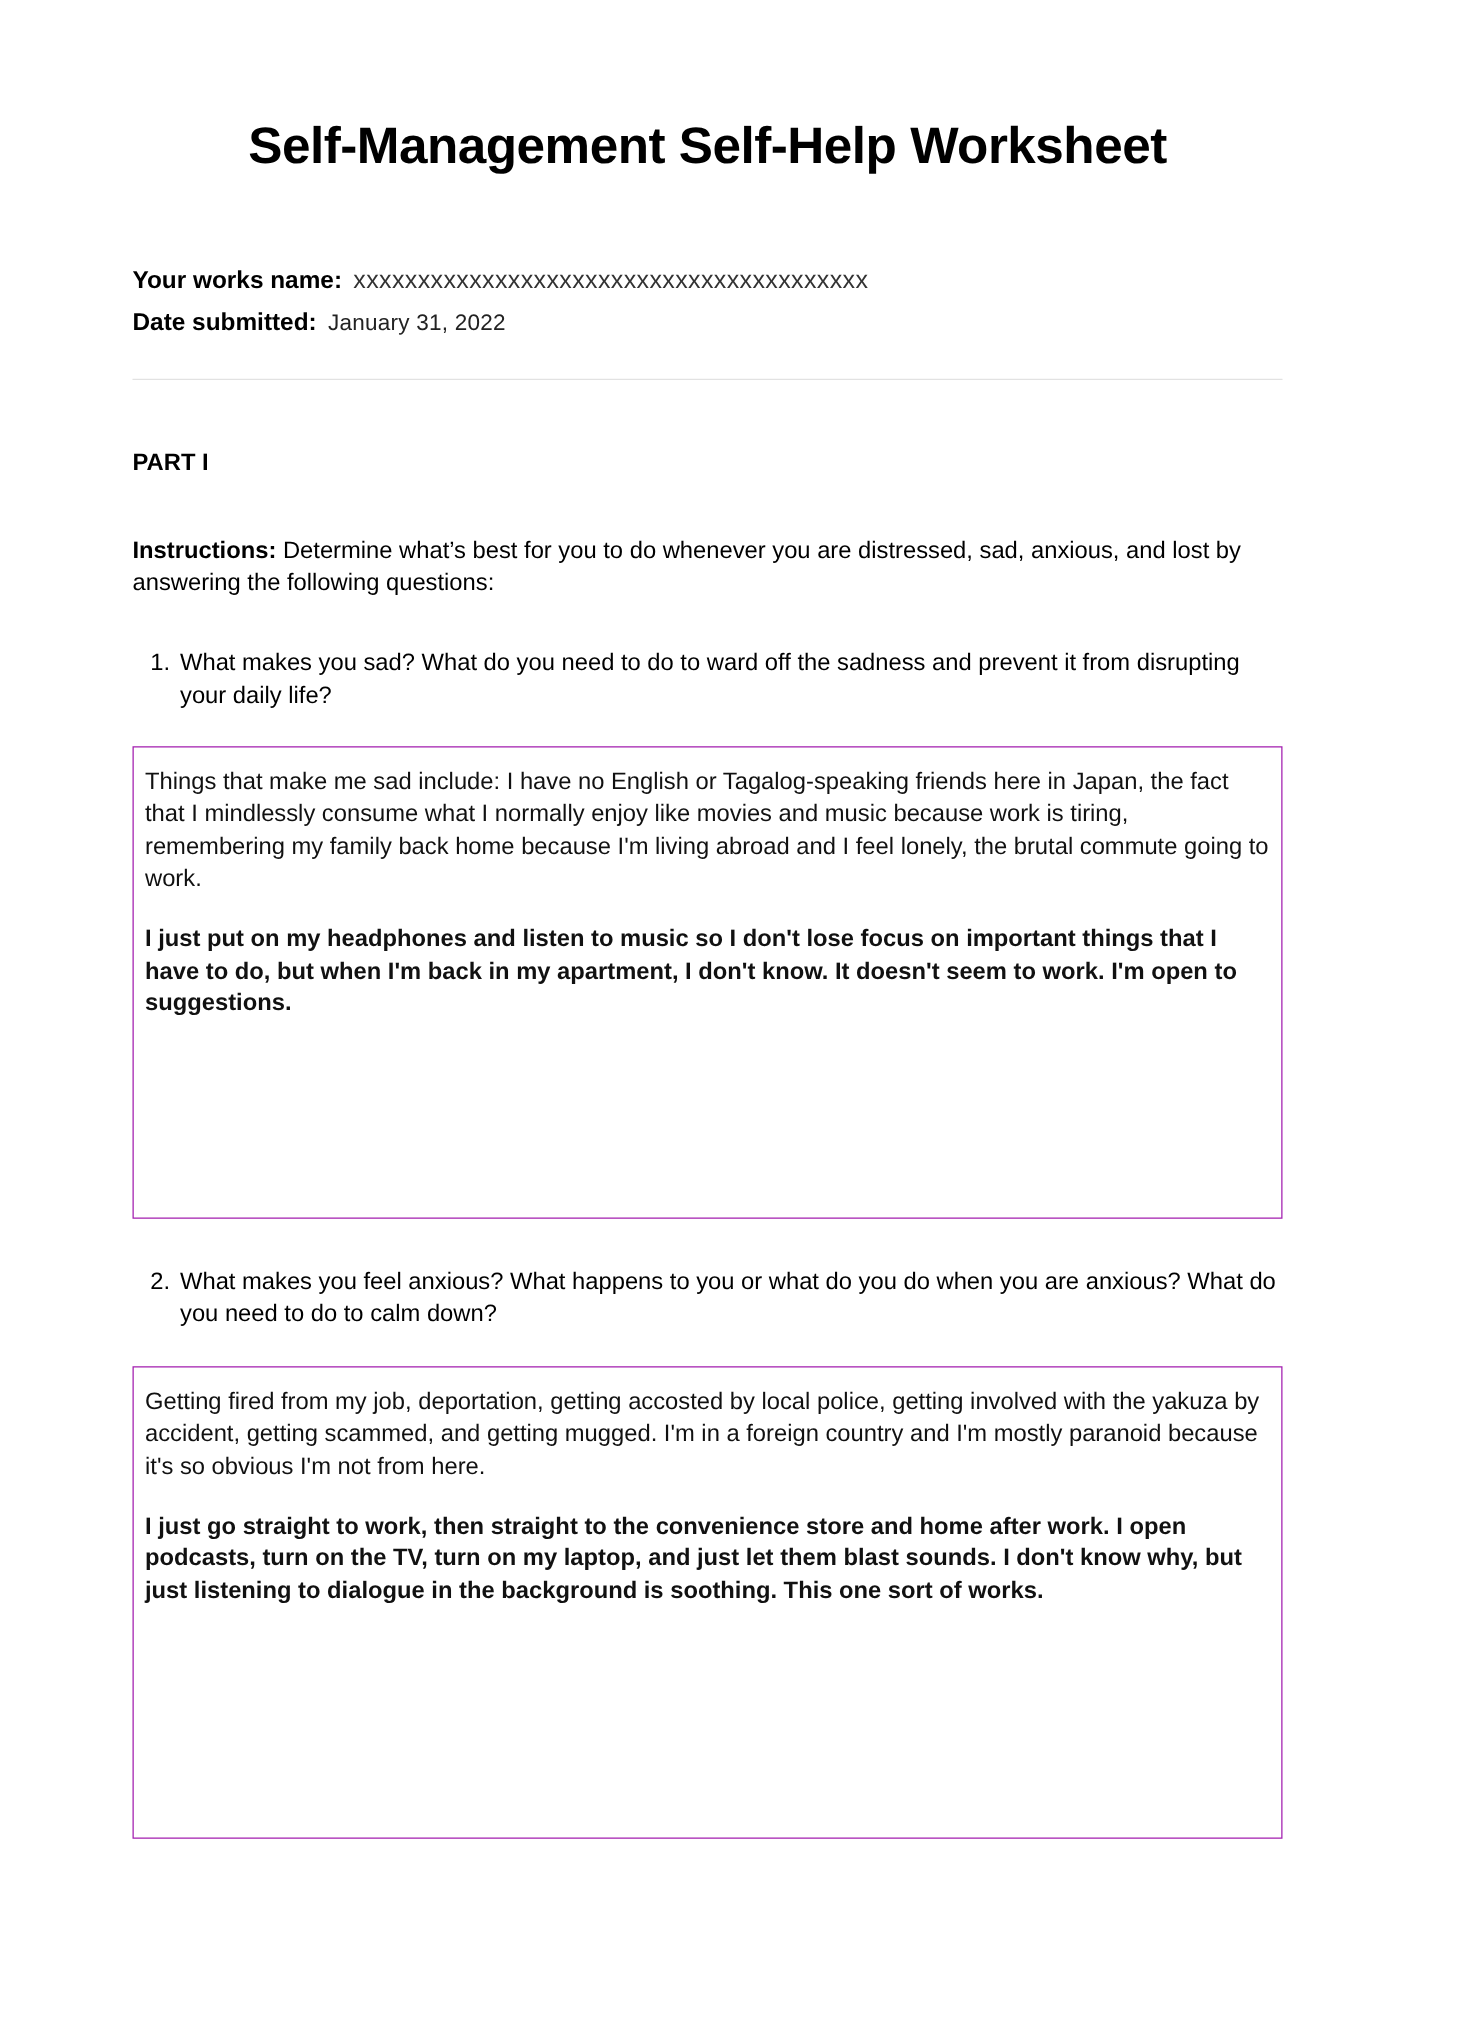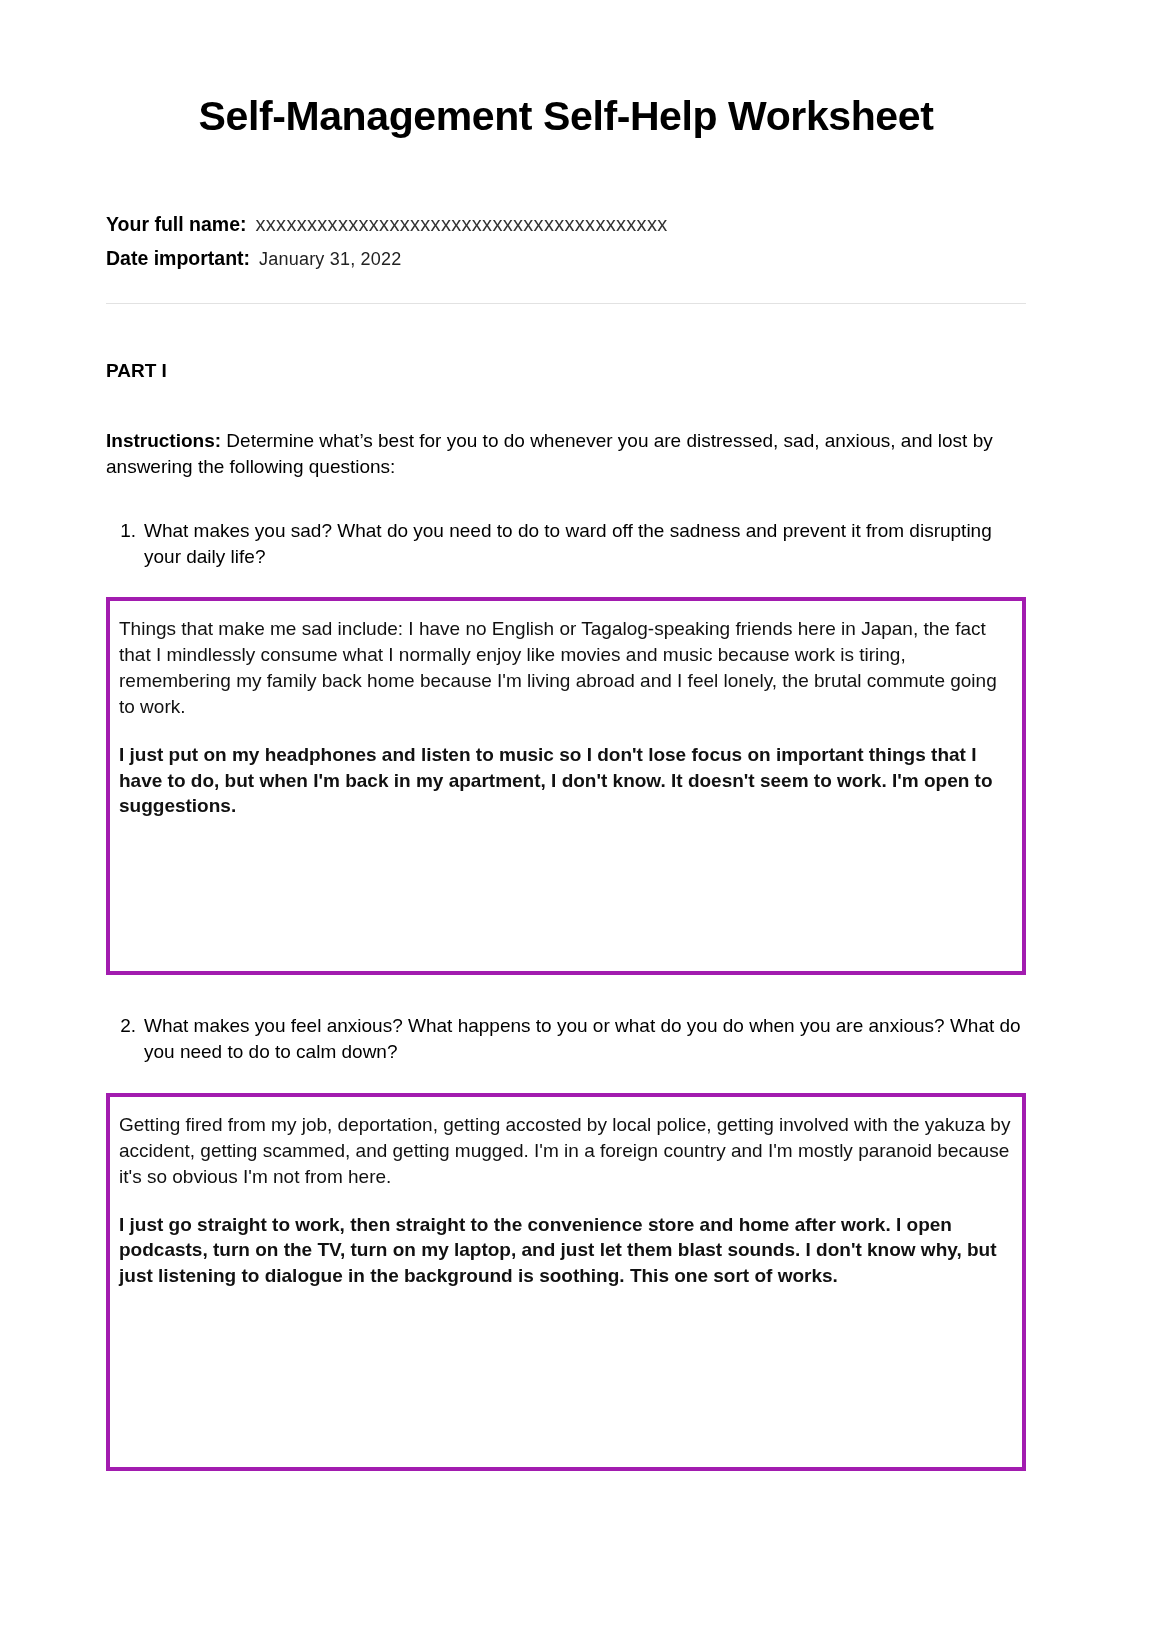--- a/index.html
+++ b/index.html
@@ -113,21 +113,21 @@
     padding-right: 8px;
     box-sizing: border-box;
   }
   .q-text {
     flex: 1 1 auto;
   }
 
   
   .answer-box {
     margin-top: 28px;
-    border: 4px solid #a21caf;
+    border: 1px solid #a21caf;
     background: #ffffff;
     box-sizing: border-box;
     padding: 15px 9px 12px 9px;
     width: 100%;
   }
   .answer-box.box-1 { height: 378px; }
   .answer-box.box-2 { height: 378px; }
   .answer-para {
     font-size: 19px;
     line-height: 1.36;
@@ -142,25 +142,25 @@
 </head>
 <body>
 
 <div class="page">
   <div class="content">
 
     <h1 class="doc-title">Self-Management Self-Help Worksheet</h1>
 
     <div class="meta-block">
       <div class="meta-row">
-        <span class="meta-label">Your full name:</span>
+        <span class="meta-label">Your works name:</span>
         <span class="meta-value xs">xxxxxxxxxxxxxxxxxxxxxxxxxxxxxxxxxxxxxxxx</span>
       </div>
       <div class="meta-row">
-        <span class="meta-label">Date important:</span>
+        <span class="meta-label">Date submitted:</span>
         <span class="meta-value">January 31, 2022</span>
       </div>
     </div>
 
     <hr class="divider">
 
     <div>
       <span class="part-heading">PART I</span>
     </div>
 

